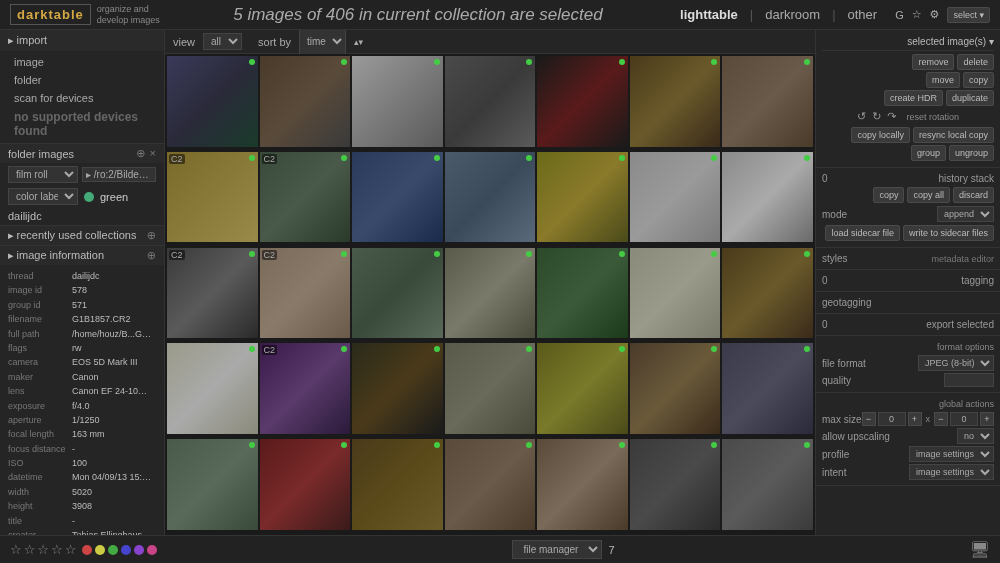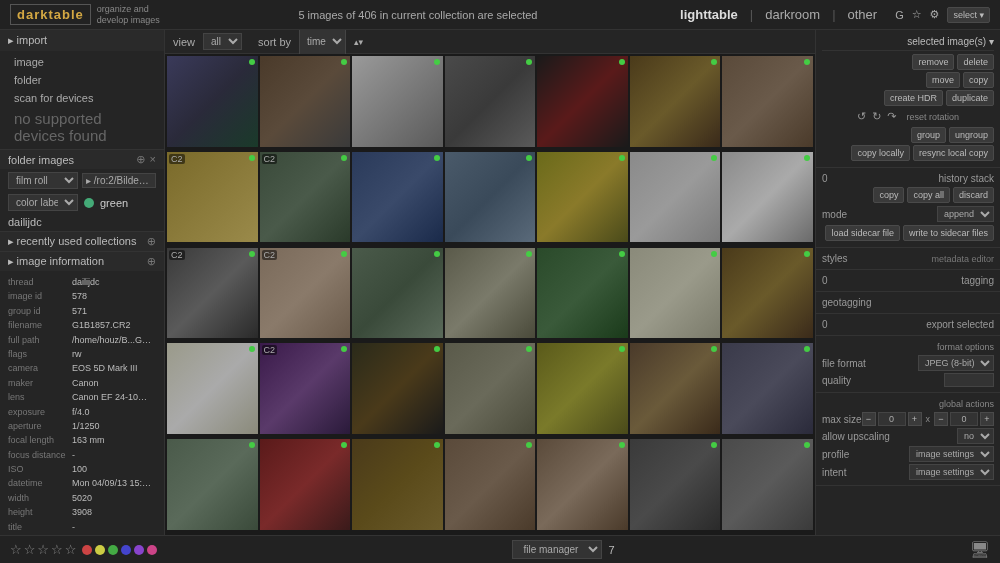--- a/index.html
+++ b/index.html
@@ -37,21 +37,22 @@
       padding: 2px 6px;
       letter-spacing: 1px;
     }
     .logo-sub {
       color: #888;
       font-size: 9px;
       line-height: 1.2;
     }
     .top-center {
       color: #aaa;
-      font-size: 11px;
+      font-size: 17px;
+      font-style: italic;
     }
     .top-nav {
       display: flex;
       align-items: center;
       gap: 8px;
       font-size: 13px;
     }
     .top-nav-item {
       color: #aaa;
       cursor: pointer;
@@ -534,21 +535,21 @@
   <div class="left-panel scrollbar-hide">
 
     <div class="panel-section">
       <div class="section-header">
         <span>▸ import</span>
       </div>
       <div class="section-items">
         <div class="section-item">image</div>
         <div class="section-item">folder</div>
         <div class="section-item">scan for devices</div>
-        <div class="section-item" style="color:#666;font-size:15px;">no supported devices found</div>
+        <div class="section-item" style="color:#666;font-size:12px;font-weight:bold;">no supported devices found</div>
       </div>
     </div>
 
     <div class="panel-section">
       <div class="collect-header">
         <span>folder images</span>
         <div class="collect-icons">
           <span>⊕</span>
           <span>×</span>
         </div>
@@ -880,26 +881,26 @@
         <button class="rp-btn">create HDR</button>
         <button class="rp-btn">duplicate</button>
       </div>
       <div class="rp-icon-row">
         <span class="rp-icon">↺</span>
         <span class="rp-icon">↻</span>
         <span class="rp-icon">↷</span>
         <span style="color:#888;font-size:9px;margin-left:4px;">reset rotation</span>
       </div>
       <div class="rp-btn-row">
+        <button class="rp-btn">copy locally</button>
+        <button class="rp-btn">resync local copy</button>
+      </div>
+      <div class="rp-btn-row">
         <button class="rp-btn">group</button>
         <button class="rp-btn">ungroup</button>
-      </div>
-      <div class="rp-btn-row">
-        <button class="rp-btn">copy locally</button>
-        <button class="rp-btn">resync local copy</button>
       </div>
     </div>
 
     <div class="rp-section">
       <div class="rp-row">
         <span class="rp-label">0</span>
         <span class="rp-label">history stack</span>
       </div>
       <div class="rp-btn-row">
         <button class="rp-btn">copy</button>

